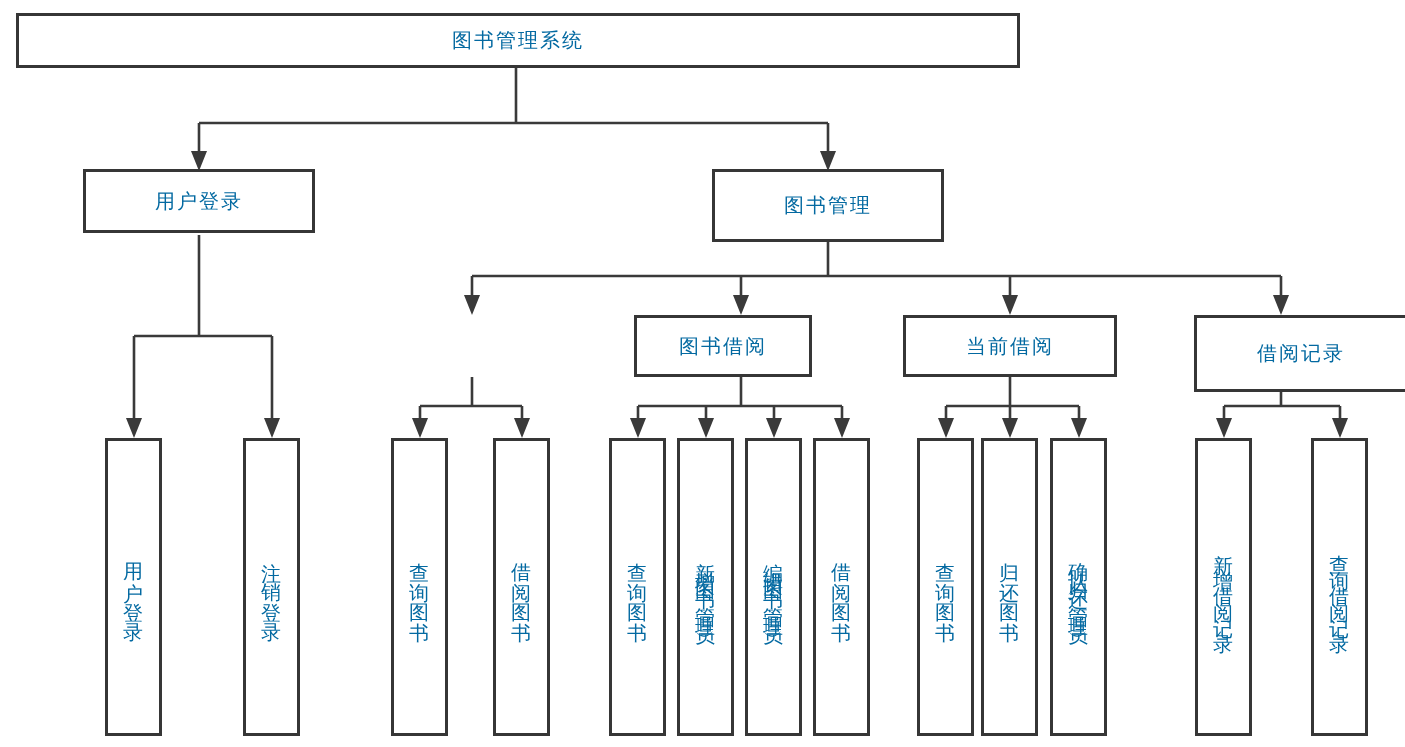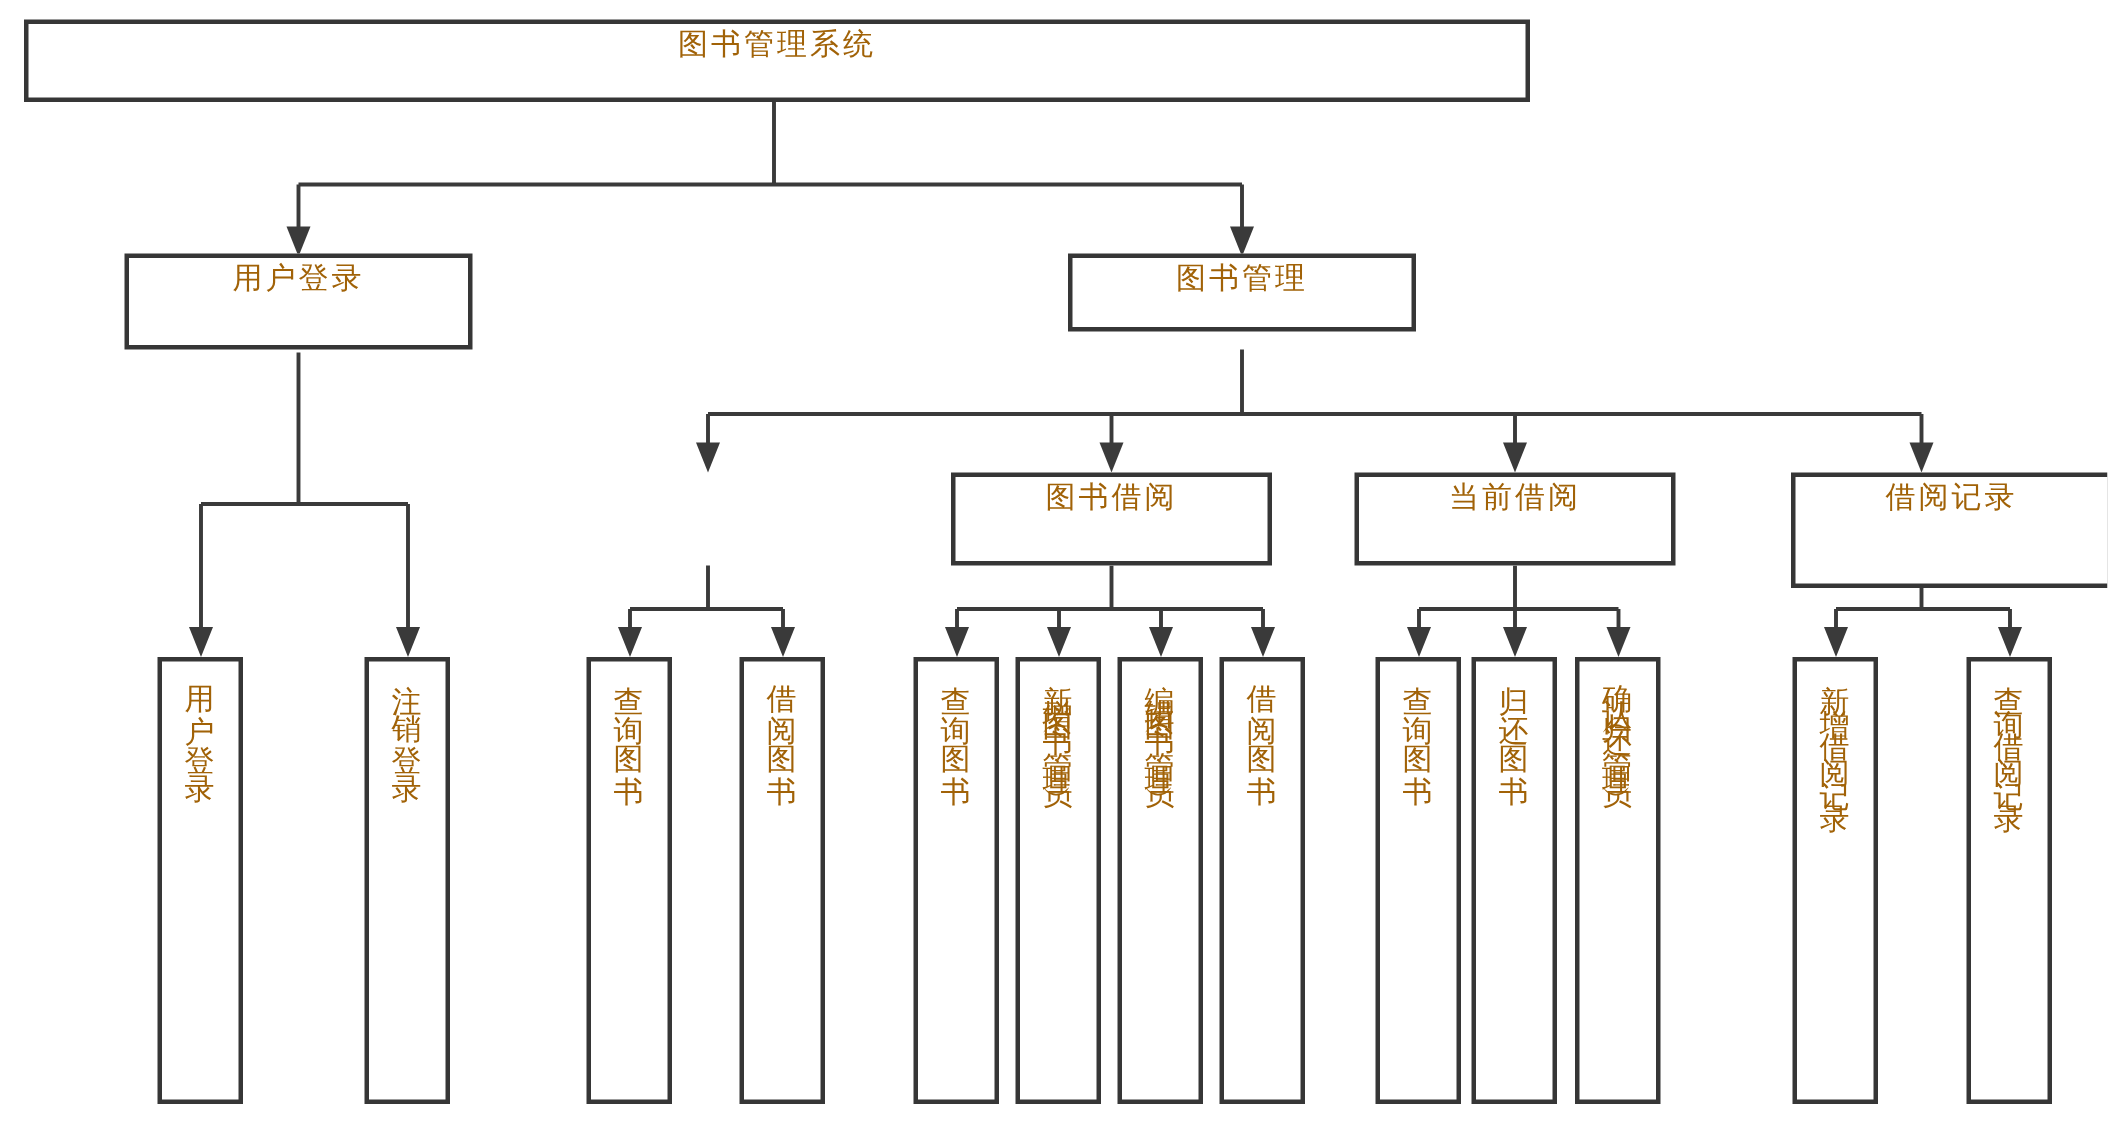--- a/index.html
+++ b/index.html
@@ -16,22 +16,23 @@
     left: 0; top: 0;
     width: 1405px; height: 747px;
     pointer-events: none;
   }
   .node {
     position: absolute;
     box-sizing: border-box;
     border: 3px solid #363636;
     background: #ffffff;
     display: flex;
+    align-items: center;
     justify-content: center;
-    color: #a16207;
+    color: #0369a1;
   }
   .hnode span {
     font-size: 20px;
     letter-spacing: 2px;
     white-space: nowrap;
   }
   .vnode span {
     writing-mode: vertical-rl;
     text-orientation: mixed;
     font-size: 20px;
@@ -95,25 +96,25 @@
     </g>
   </svg>
 
   <div class="node hnode" style="left:16px; top:13px; width:1004px; height:55px;">
     <span>图书管理系统</span>
   </div>
 
   <div class="node hnode" style="left:83px; top:169px; width:232px; height:64px;">
     <span>用户登录</span>
   </div>
-  <div class="node hnode" style="left:712px; top:169px; width:232px; height:52px;">
+  <div class="node hnode" style="left:712px; top:169px; width:232px; height:73px;">
     <span>图书管理</span>
   </div>
 
-  <div class="node hnode" style="left:634px; top:315px; width:214px; height:62px;">
+  <div class="node hnode" style="left:634px; top:315px; width:178px; height:62px;">
     <span>图书借阅</span>
   </div>
   <div class="node hnode" style="left:903px; top:315px; width:214px; height:62px;">
     <span>当前借阅</span>
   </div>
   <div class="node hnode" style="left:1174px; top:315px; width:214px; height:77px;margin-left:20px;">
     <span>借阅记录</span>
   </div>
 
   <div class="node vnode v-short" style="left:105px; top:438px; width:57px; height:298px;">

